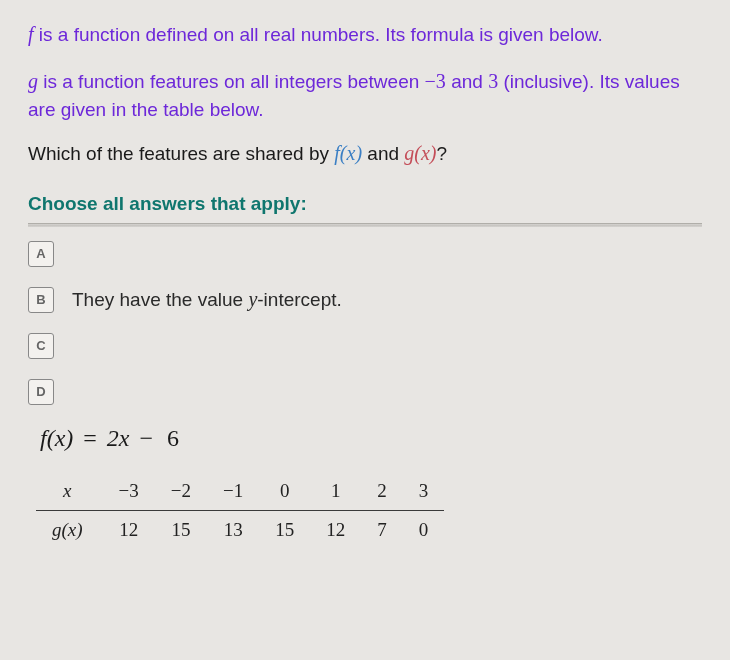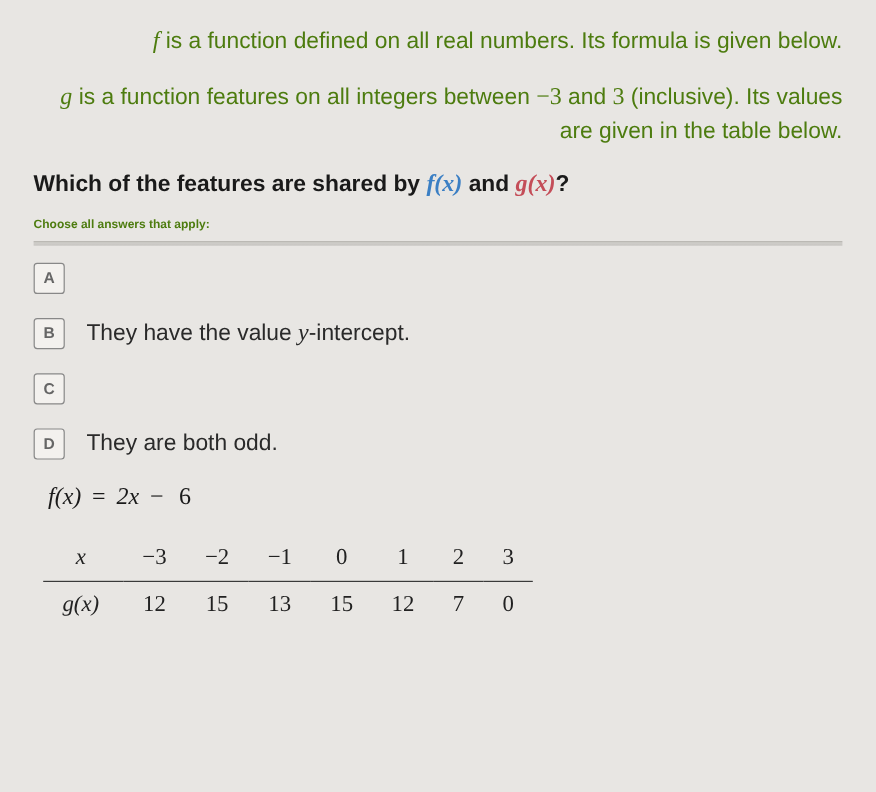--- a/index.html
+++ b/index.html
@@ -13,44 +13,43 @@
       width: 730px;
       height: 660px;
       padding: 20px 28px;
       color: #222;
       position: relative;
     }
     .intro-text {
       font-size: 19px;
       line-height: 1.45;
       margin-bottom: 18px;
-      color: #4d7c0f;
-      text-align: right;
+      color: #6d28d9;
     }
     .math-var {
       font-family: 'Times New Roman', serif;
       font-style: italic;
       font-size: 20px;
     }
     .bold-question {
       font-size: 19px;
-      font-weight: 700;
-      margin-bottom: 17px;
+      font-weight: 400;
+      margin-bottom: 28px;
       color: #1a1a1a;
     }
     .fx-color {
       color: #3b7fc4;
     }
     .gx-color {
       color: #c44d58;
     }
     .choose-label {
-      font-size: 10px;
+      font-size: 19px;
       font-weight: 600;
-      color: #4d7c0f;
+      color: #0f766e;
       margin-bottom: 8px;
     }
     .separator {
       height: 4px;
       background: linear-gradient(180deg, #d5d3d0 0%, #c8c6c2 50%, #d5d3d0 100%);
       border-top: 1px solid #b0aea9;
       margin-bottom: 14px;
     }
     .answer-row {
       display: flex;
@@ -71,21 +70,21 @@
       color: #666;
       margin-right: 18px;
       background: #f3f1ee;
     }
     .answer-text {
       font-size: 19px;
       color: #2a2a2a;
     }
     .formula {
       font-family: 'Times New Roman', serif;
-      font-size: 20px;
+      font-size: 24px;
       font-style: italic;
       margin-top: 16px;
       margin-bottom: 22px;
       margin-left: 12px;
       color: #1a1a1a;
     }
     .formula .op {
       font-style: normal;
       margin: 0 4px;
     }
@@ -146,21 +145,20 @@
     <span>They have the value </span><span class="math-var">y</span><span>-intercept.</span>
   </div>
 </div>
 
 <div class="answer-row">
   <div class="answer-box">C</div>
 </div>
 
 <div class="answer-row">
   <div class="answer-box">D</div>
-  <div class="answer-text">They are both odd.</div>
 </div>
 
 <div class="formula">
   <span>f(x)</span>
   <span class="op">=</span>
   <span>2x</span>
   <span class="op">−</span>
   <span class="op">6</span>
 </div>
 

